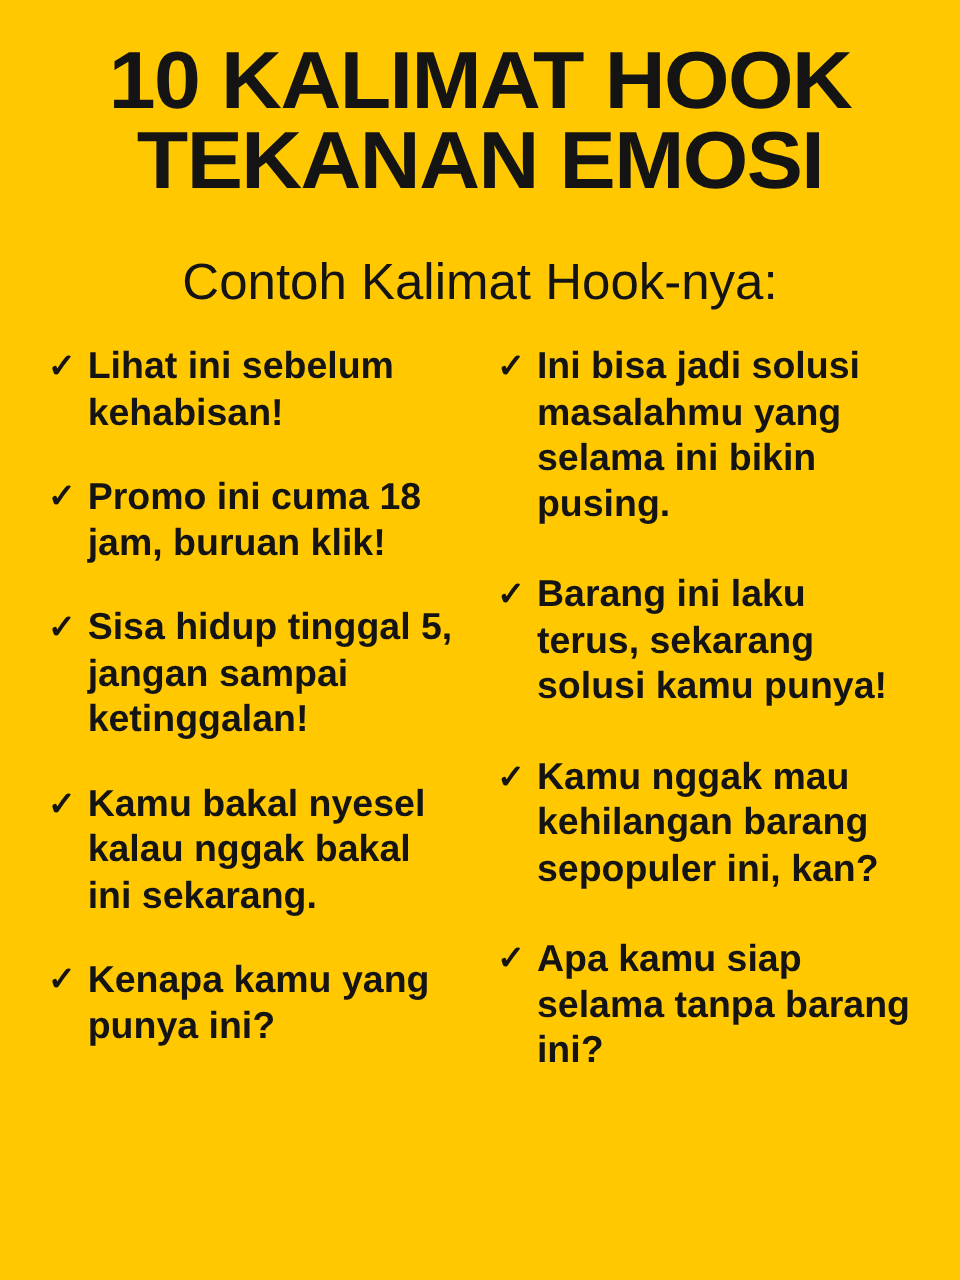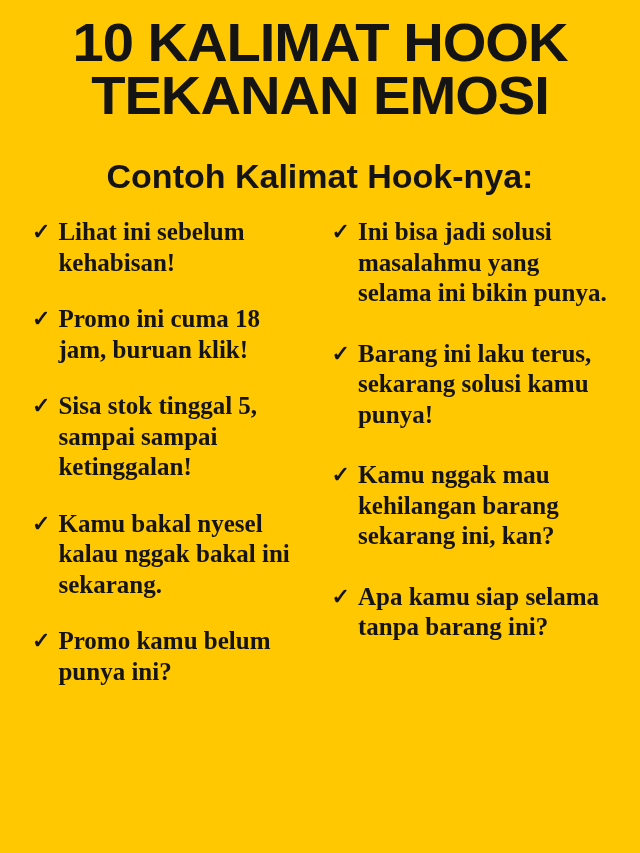--- a/index.html
+++ b/index.html
@@ -11,21 +11,21 @@
     height: 853px;
     background: #FFC800;
     font-family: "Liberation Sans", sans-serif;
     overflow: hidden;
   }
   .poster {
     width: 640px;
     height: 615px;
     background: #FFC800;
     box-sizing: border-box;
-    padding: 8px 24px 0 24px;
+    padding: 20px 24px 0 24px;
     position: relative;
   }
   .title {
     color: #141414;
     font-weight: bold;
     font-size: 54px;
     line-height: 0.98;
     letter-spacing: -1px;
     text-align: center;
     margin: 8px 0 0 0;
@@ -36,21 +36,21 @@
     display: block;
     white-space: nowrap;
   }
   .subtitle {
     color: #141414;
     font-size: 34px;
     line-height: 1.1;
     text-align: center;
     margin-top: 36px;
     margin-bottom: 6px;
-    font-weight: bold;
+    font-weight: normal;
   }
   .columns {
     display: flex;
     flex-direction: row;
     align-items: flex-start;
     justify-content: space-between;
     margin-top: 22px;
     padding: 0 8px;
   }
   .col {
@@ -73,21 +73,20 @@
   .check {
     flex: 0 0 auto;
     font-size: 22px;
     font-weight: bold;
     line-height: 1.32;
     margin-right: 8px;
     color: #141414;
   }
   .item-text {
     flex: 1 1 auto;
-    font-family: Liberation Serif, serif;
   }
   .col-right .item { margin-bottom: 30px; }
   .col-right .item:first-child { margin-top: 0; }
   .col-left .item:last-child { margin-bottom: 0; }
   .col-right .item:last-child { margin-bottom: 0; }
 </style>
 </head>
 <body>
 
 <div class="poster">
@@ -108,50 +107,50 @@
         <span class="item-text">Lihat ini sebelum kehabisan!</span>
       </div>
 
       <div class="item">
         <span class="check">✓</span>
         <span class="item-text">Promo ini cuma 18 jam, buruan klik!</span>
       </div>
 
       <div class="item">
         <span class="check">✓</span>
-        <span class="item-text">Sisa stok tinggal 5, sampai sampai ketinggalan!</span>
+        <span class="item-text">Sisa hidup tinggal 5, jangan sampai ketinggalan!</span>
       </div>
 
       <div class="item">
         <span class="check">✓</span>
         <span class="item-text">Kamu bakal nyesel kalau nggak bakal ini sekarang.</span>
       </div>
 
       <div class="item">
         <span class="check">✓</span>
-        <span class="item-text">Promo kamu belum punya ini?</span>
+        <span class="item-text">Kenapa kamu yang punya ini?</span>
       </div>
 
     </div>
 
     <div class="col col-right">
 
       <div class="item">
         <span class="check">✓</span>
-        <span class="item-text">Ini bisa jadi solusi masalahmu yang selama ini bikin punya.</span>
+        <span class="item-text">Ini bisa jadi solusi masalahmu yang selama ini bikin pusing.</span>
       </div>
 
       <div class="item">
         <span class="check">✓</span>
         <span class="item-text">Barang ini laku terus, sekarang solusi kamu punya!</span>
       </div>
 
       <div class="item">
         <span class="check">✓</span>
-        <span class="item-text">Kamu nggak mau kehilangan barang sekarang ini, kan?</span>
+        <span class="item-text">Kamu nggak mau kehilangan barang sepopuler ini, kan?</span>
       </div>
 
       <div class="item">
         <span class="check">✓</span>
         <span class="item-text">Apa kamu siap selama tanpa barang ini?</span>
       </div>
 
     </div>
 
   </div>

